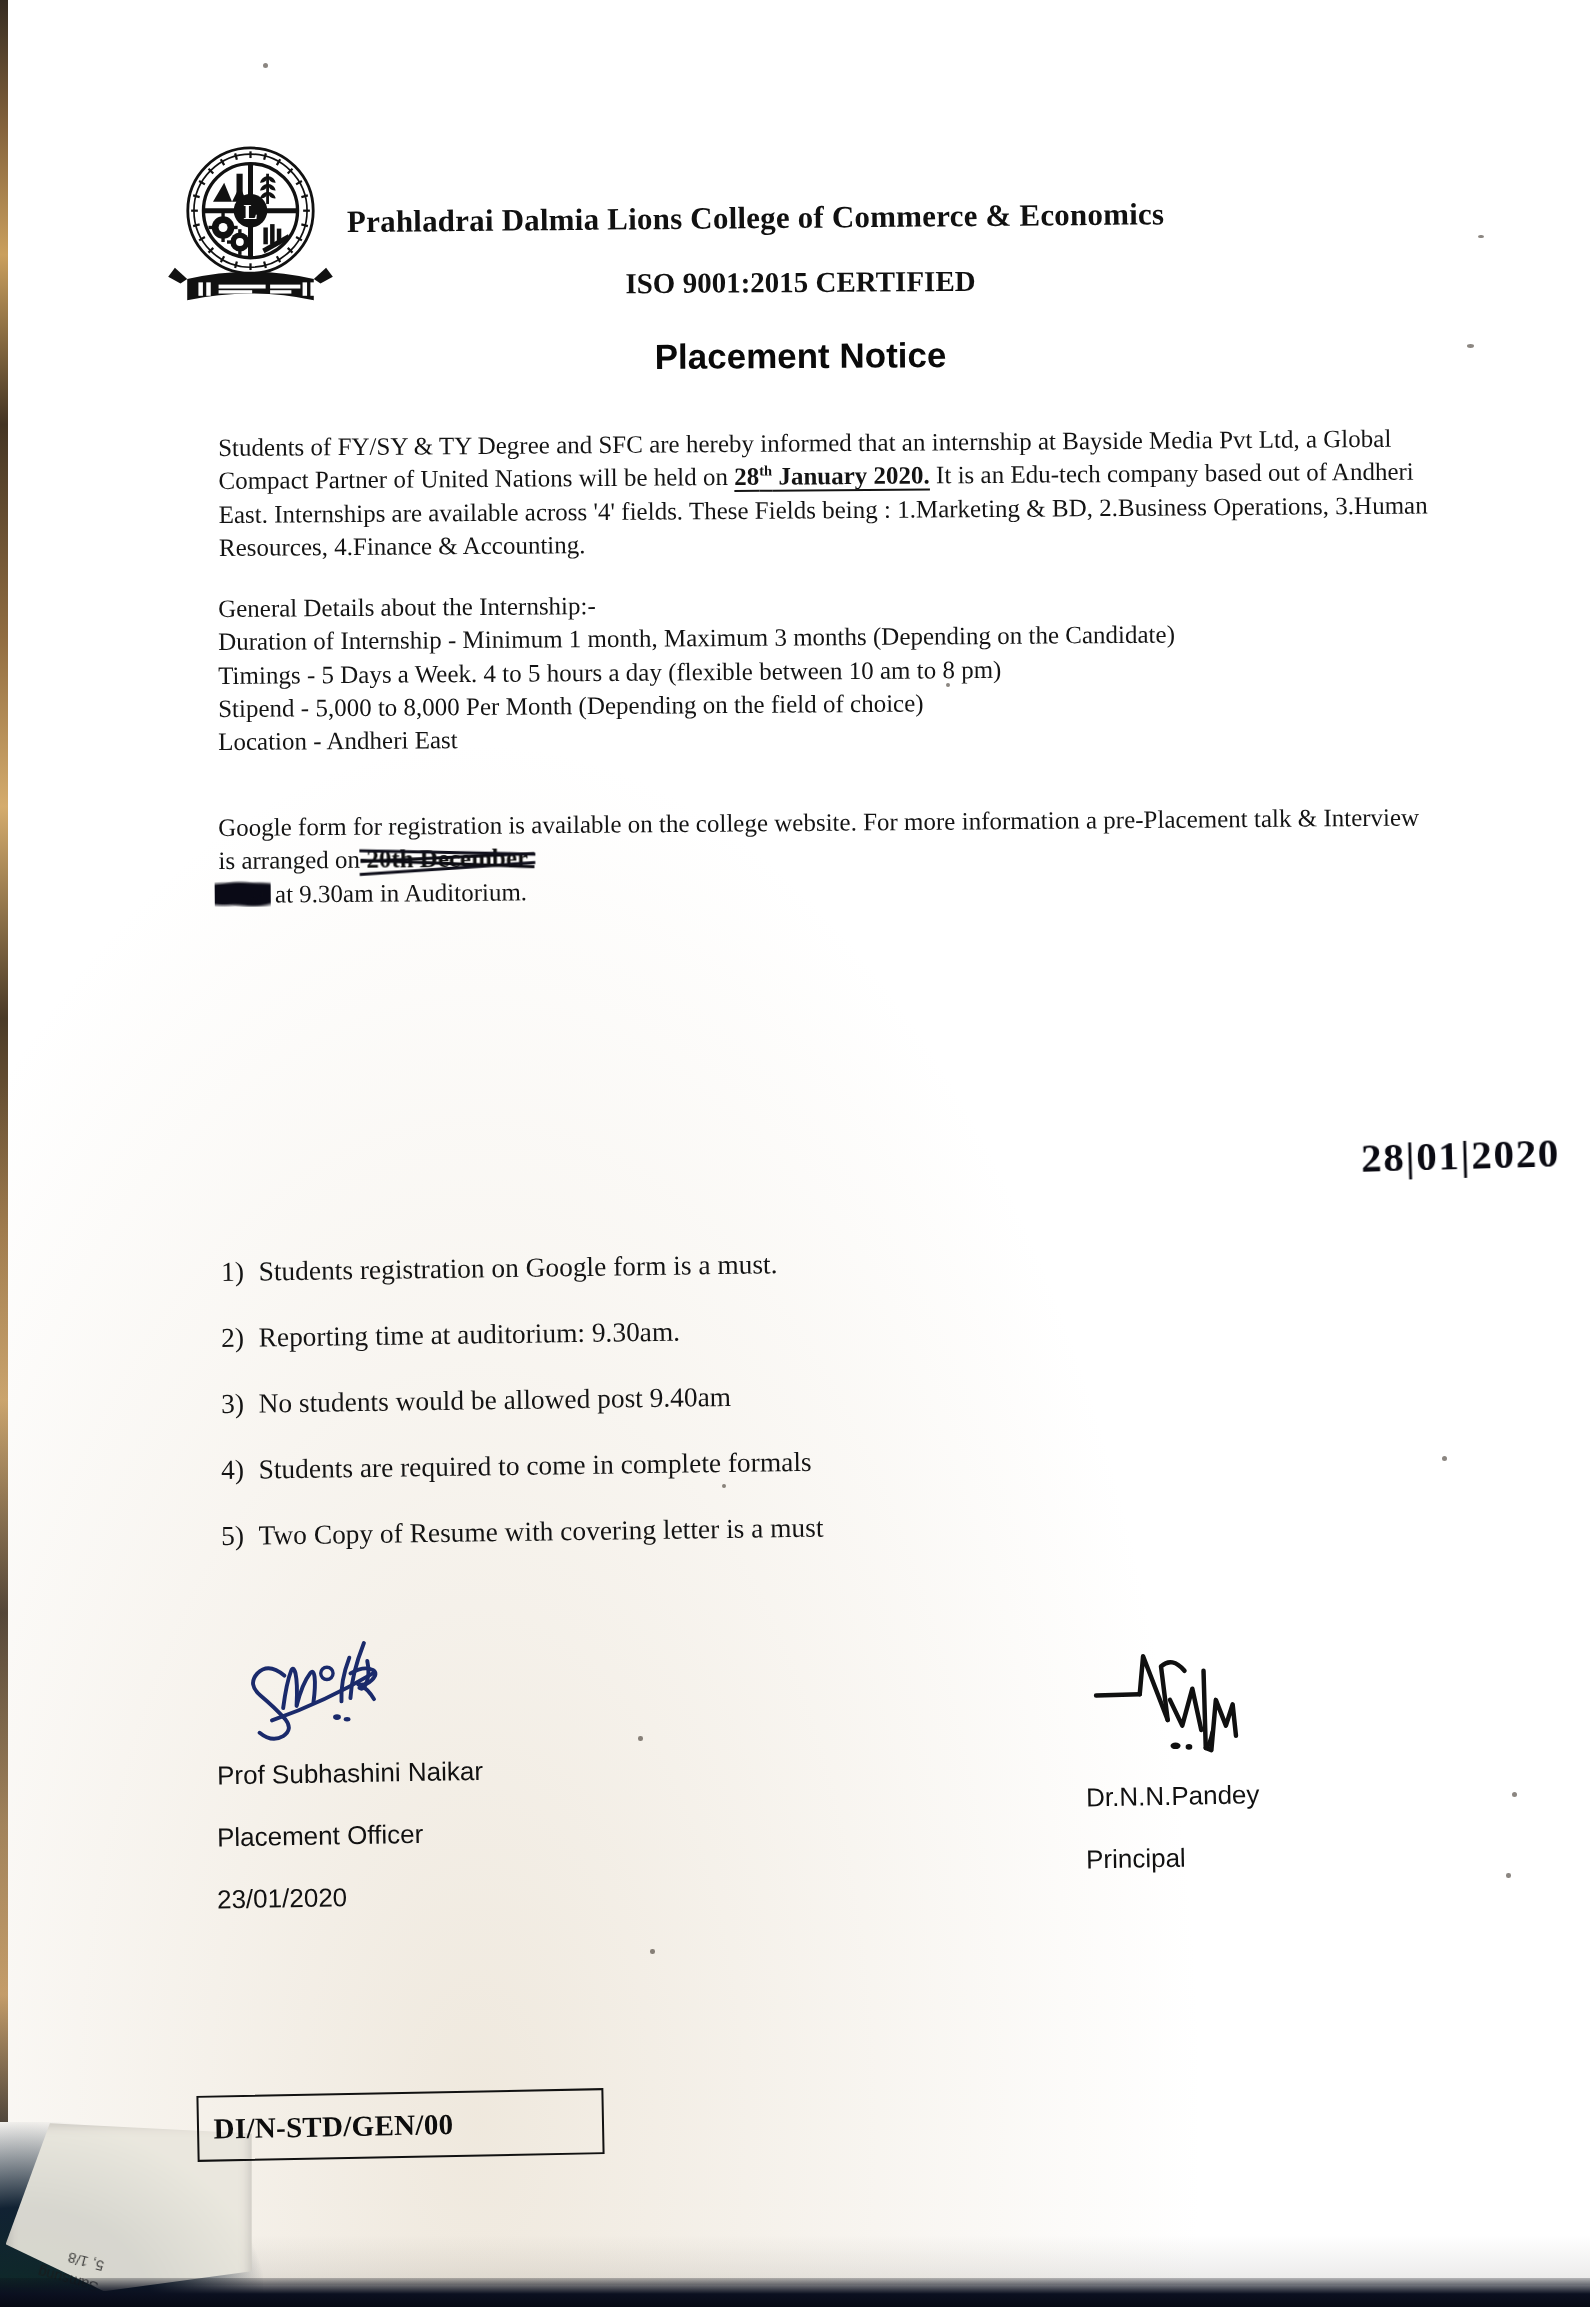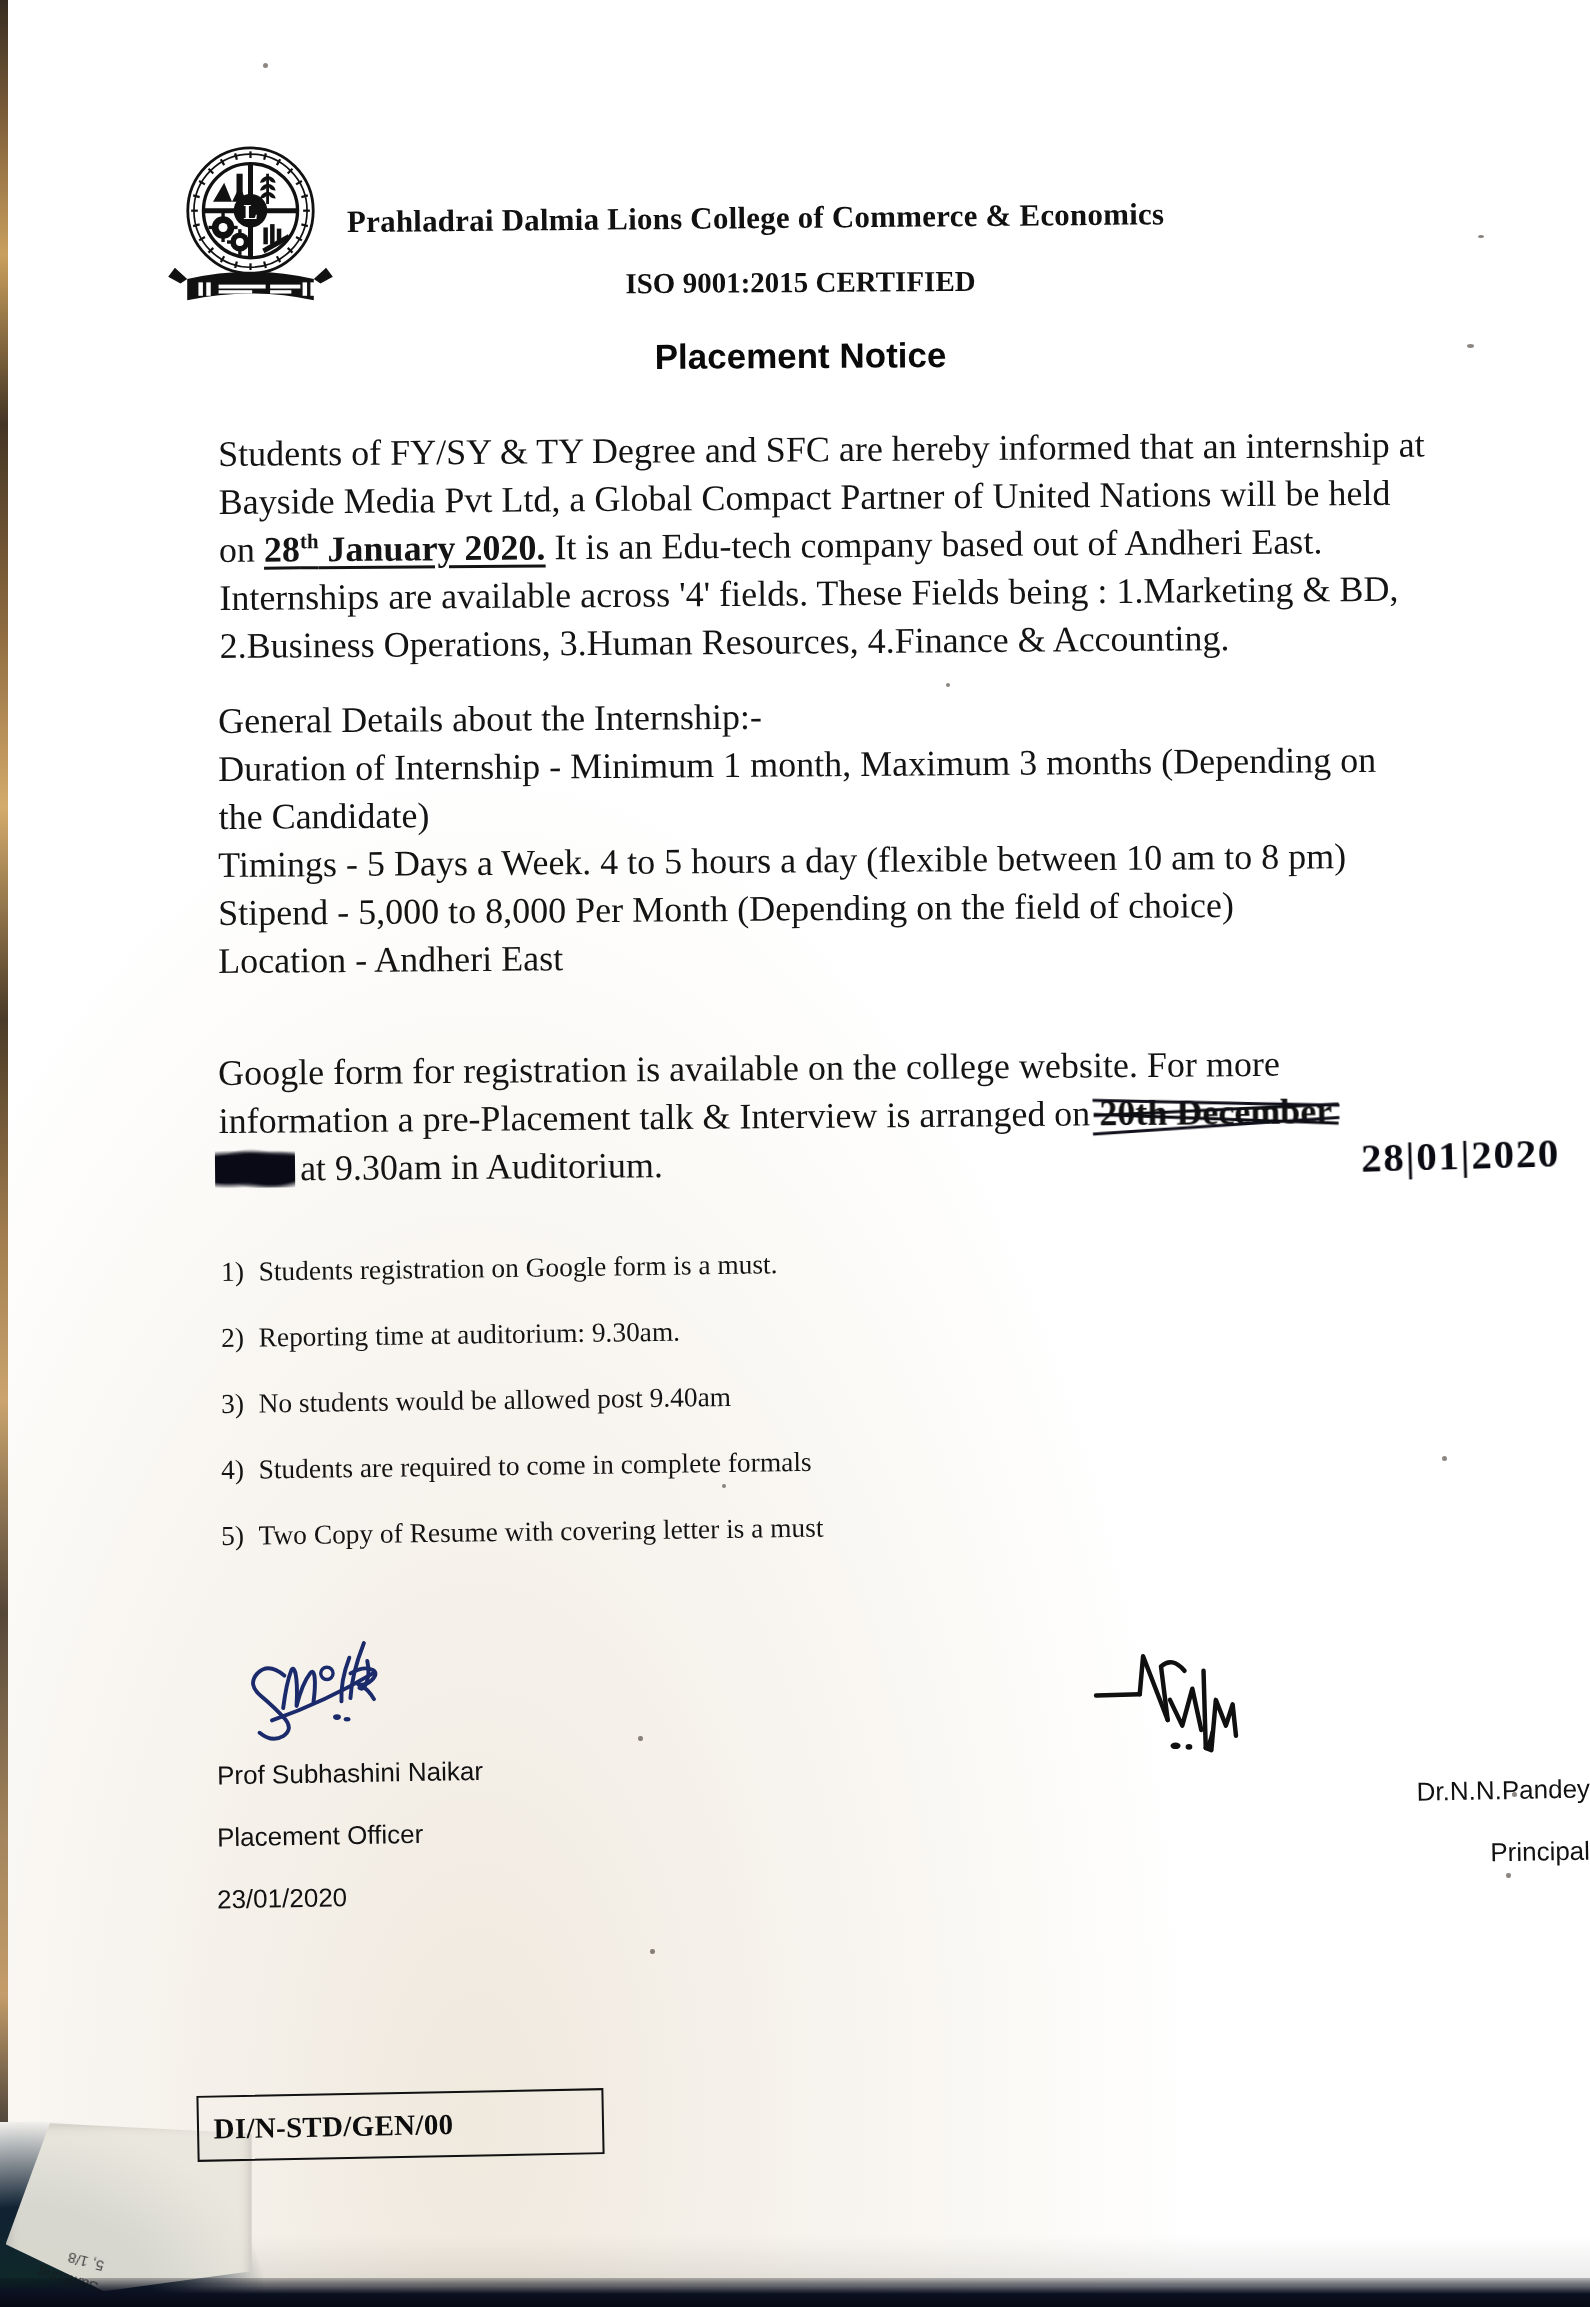--- a/index.html
+++ b/index.html
@@ -66,21 +66,21 @@
   }
   .doc-title{
     position:absolute;left:347px;top:336px;width:907px;text-align:center;
     font-family:"Liberation Sans",sans-serif;font-weight:bold;font-size:35px;color:#0a0a0a;
     transform:rotate(-0.35deg);
   }
 
   
   .body-wrap{
     position:absolute;left:218px;top:431px;width:1210px;
-    font-size:36px;line-height:1.33;color:#141414;
+    font-size:25px;line-height:1.33;color:#141414;
   }
   .para{margin:0 0 0 0;transform:rotate(-0.45deg);transform-origin:left top;}
   .gap-block{height:28px;}
   .u-bold{font-weight:bold;text-decoration:underline;text-underline-offset:5px;}
   sup{font-size:.58em;vertical-align:super;}
 
   .detail-line{transform:rotate(-0.45deg);transform-origin:left top;}
 
   
   .reg-para{position:relative;transform:rotate(-0.5deg);transform-origin:left top;}
@@ -123,21 +123,21 @@
   .num-list{
     position:absolute;left:221px;top:1257px;width:1176px;
     font-size:27.4px;color:#141414;
   }
   .num-item{display:flex;gap:14.6px;margin-bottom:35px;transform:rotate(-0.8deg);transform-origin:left top;}
   .num-idx{flex:0 0 auto;}
   .num-txt{flex:1 1 auto;}
 
   
   .sig-left{position:absolute;left:217px;top:1624px;width:504px;}
-  .sig-right{position:absolute;left:1086px;top:1646px;width:504px;text-align:right;}
+  .sig-right{position:absolute;left:1086px;top:1646px;width:504px;}
   .sig-ink{height:129px;position:relative;}
   .sig-ink svg{position:absolute;left:0;top:0;}
   .sig-name{
     font-family:"Liberation Sans",sans-serif;font-size:26px;color:#111;
     transform:rotate(-1deg);margin-top:3.4px;
   }
   .sig-role{
     font-family:"Liberation Sans",sans-serif;font-size:26px;color:#111;
     transform:rotate(-1deg);margin-top:31px;
   }

